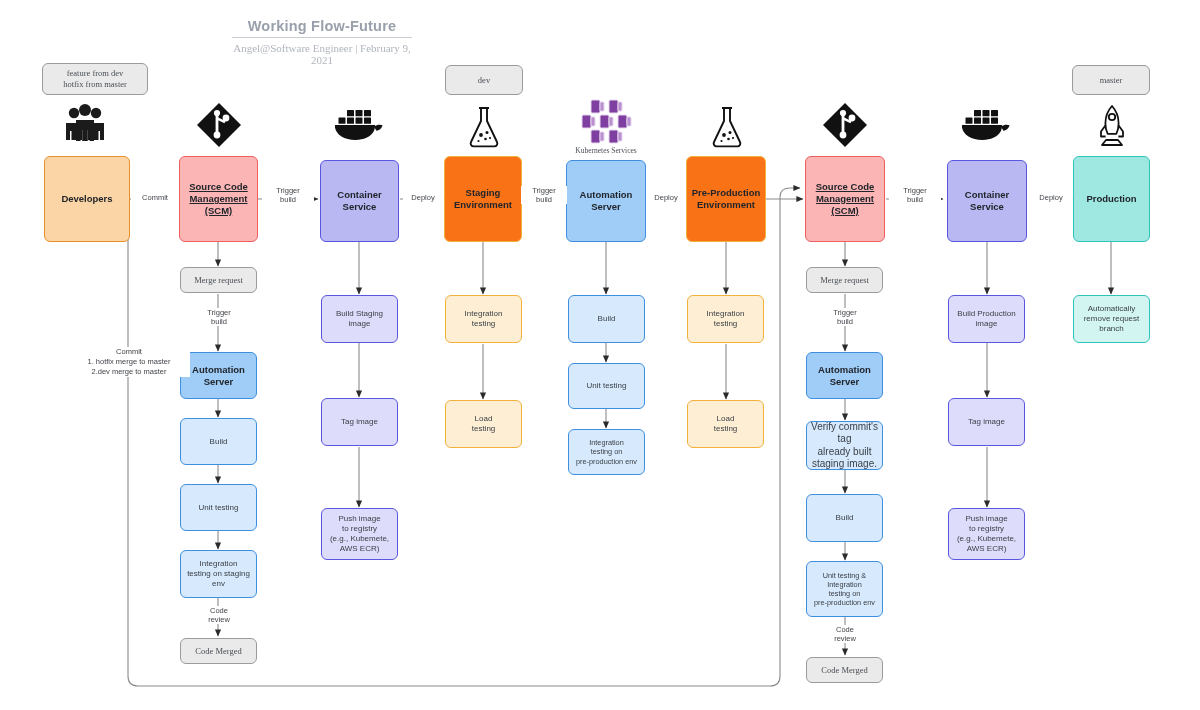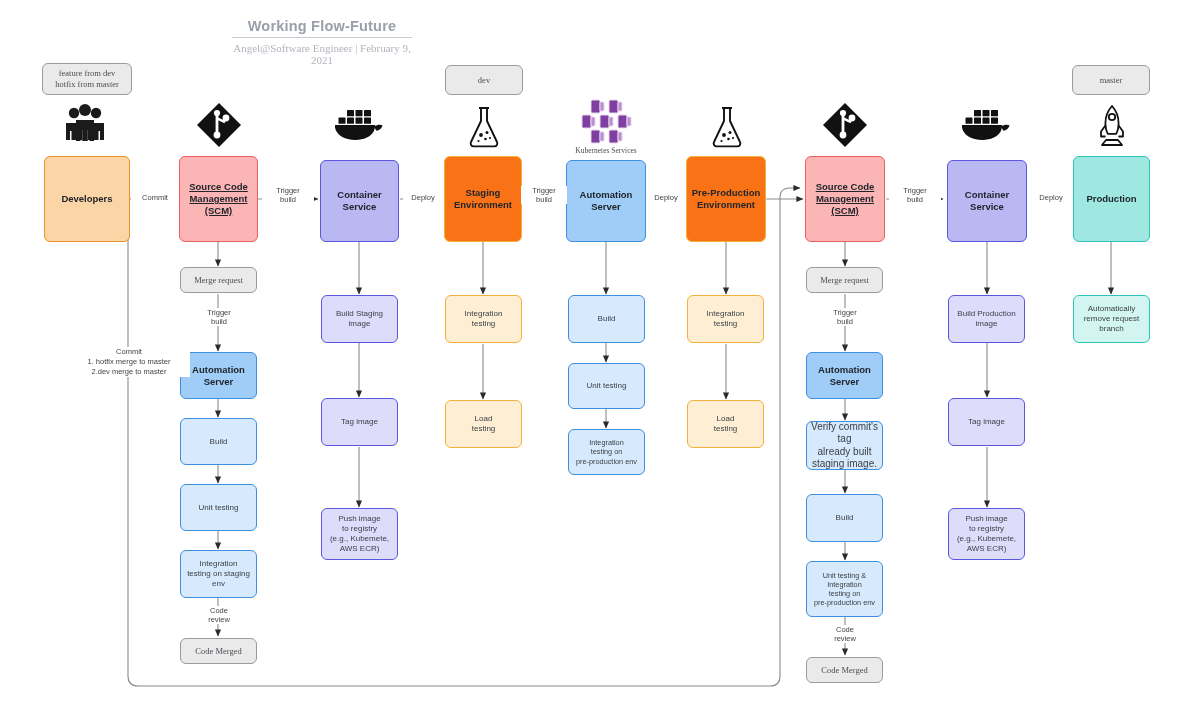--- a/index.html
+++ b/index.html
@@ -123,21 +123,21 @@
       <path d="M987,242 L987,294" marker-end="url(#ah)"></path>
       <path d="M987,343 L987,397" marker-end="url(#ah)"></path>
       <path d="M987,447 L987,507" marker-end="url(#ah)"></path>
 
       <path d="M1111,242 L1111,294" marker-end="url(#ah)"></path>
 
       <path d="M128,200 L128,676 Q128,686 138,686 L770,686 Q780,686 780,676 L780,197 Q780,188 790,188 L800,188" marker-end="url(#ah)"></path>
     </g>
   </svg>
 
-  <div class="node c-gray serif" style="left:42px;top:63px;width:90px;height:32px;">
+  <div class="node c-gray serif" style="left:42px;top:63px;width:106px;height:32px;">
     <span class="lbl" style="white-space:pre-line;">feature from dev
 hotfix from master</span>
   </div>
   <div class="node c-gray serif" style="left:445px;top:65px;width:78px;height:30px;">
     <span class="lbl" style="white-space:pre-line;">dev</span>
   </div>
   <div class="node c-gray serif" style="left:1072px;top:65px;width:78px;height:30px;">
     <span class="lbl" style="white-space:pre-line;">master</span>
   </div>
 

